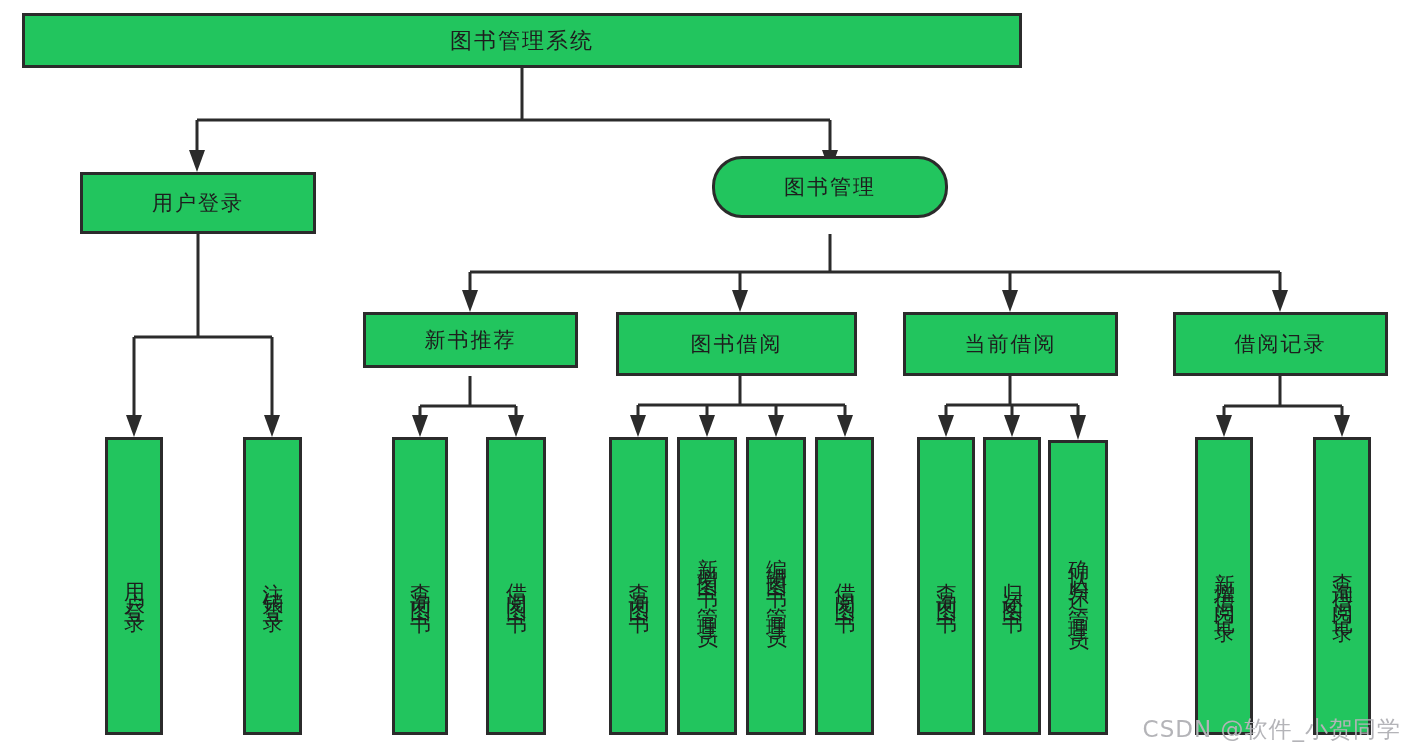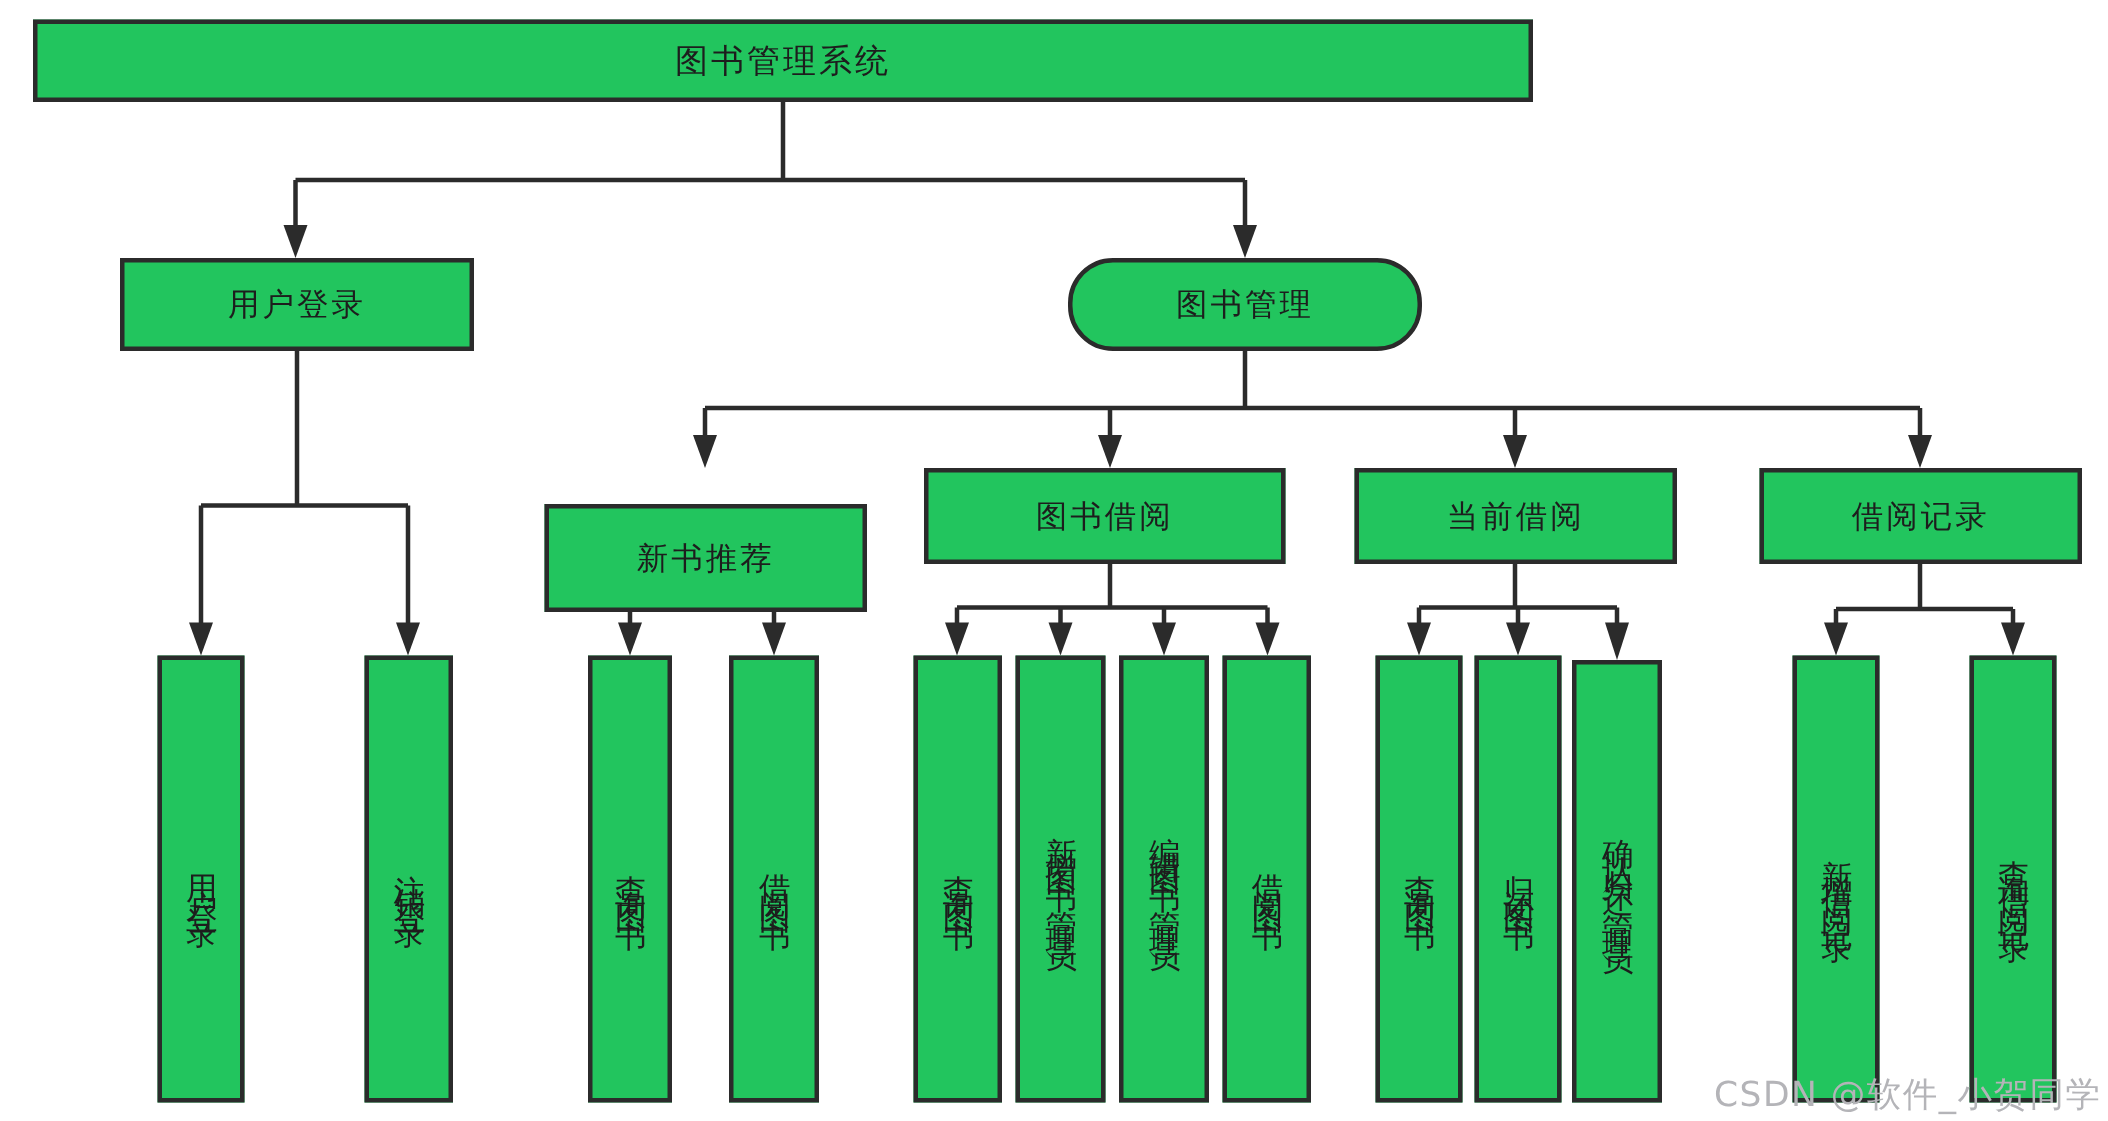--- a/index.html
+++ b/index.html
@@ -63,25 +63,25 @@
     </g>
   </svg>
 
   <div class="box hbox root" style="left:22px;top:13px;width:1000px;height:55px;">
     <span>图书管理系统</span>
   </div>
 
   <div class="box hbox" style="left:80px;top:172px;width:236px;height:62px;">
     <span>用户登录</span>
   </div>
-  <div class="box hbox" style="left:712px;top:172px;width:236px;height:62px;border-radius:30px;">
+  <div class="box hbox" style="left:712px;top:156px;width:236px;height:62px;border-radius:30px;">
     <span>图书管理</span>
   </div>
 
-  <div class="box hbox" style="left:363px;top:312px;width:215px;height:72px;margin-top:24px;">
+  <div class="box hbox" style="left:363px;top:312px;width:215px;height:56px;">
     <span>新书推荐</span>
   </div>
   <div class="box hbox" style="left:616px;top:312px;width:241px;height:64px;">
     <span>图书借阅</span>
   </div>
   <div class="box hbox" style="left:903px;top:312px;width:215px;height:64px;">
     <span>当前借阅</span>
   </div>
   <div class="box hbox" style="left:1173px;top:312px;width:215px;height:64px;">
     <span>借阅记录</span>

